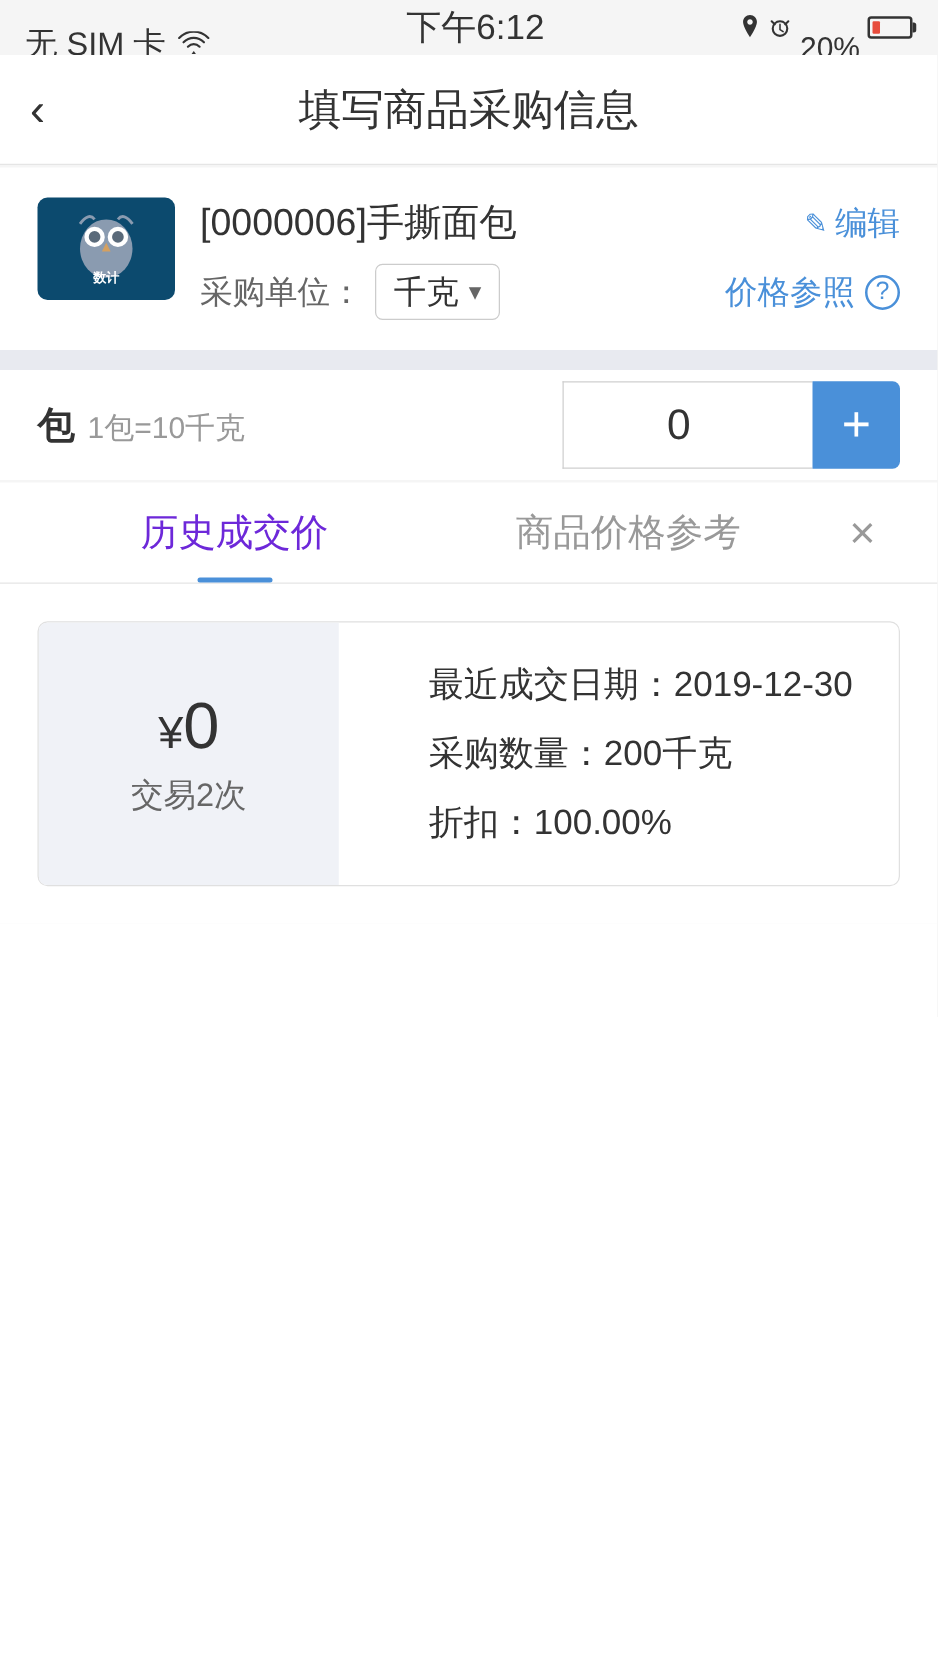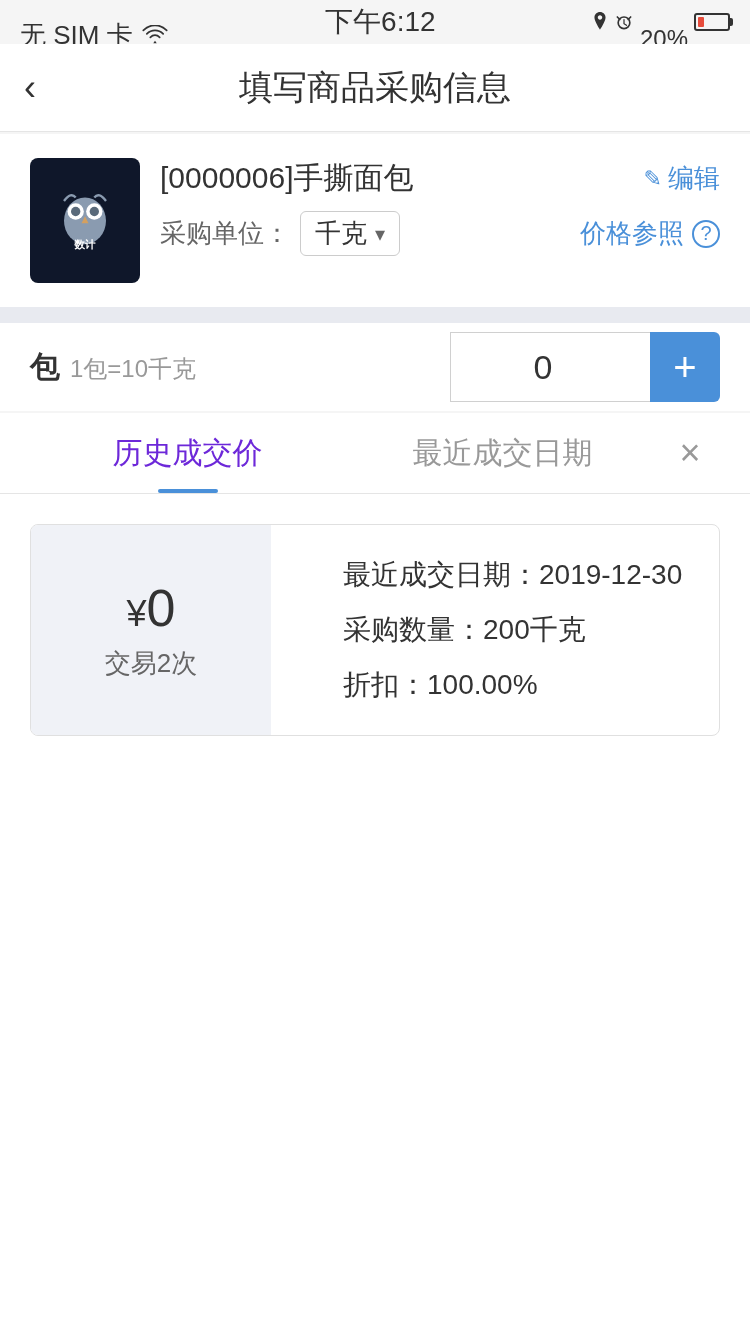--- a/index.html
+++ b/index.html
@@ -105,22 +105,22 @@
     .product-card {
       background: #ffffff;
       margin-top: 2px;
       padding: 24px 30px;
       display: flex;
       align-items: flex-start;
       gap: 20px;
     }
     .product-image {
       width: 110px;
-      height: 125px;
-      background: #0f172a;
+      height: 82px;
+      background: #0c4a6e;
       border-radius: 8px;
       display: flex;
       align-items: center;
       justify-content: center;
       flex-shrink: 0;
     }
     .owl-icon {
       font-size: 50px;
       color: #8a9bb0;
     }
@@ -447,21 +447,21 @@
     <button class="qty-plus">+</button>
   </div>
 </div>
 
 <div class="tabs-container">
   <div class="tabs-header">
     <div class="tab-item active">
       <span>历史成交价</span>
     </div>
     <div class="tab-item">
-      <span>最近成交日期</span>
+      <span>商品价格参考</span>
     </div>
     <div class="tab-close">×</div>
   </div>
 
   <div class="history-content">
     <div class="history-card">
       <div class="history-left">
         <div class="history-price">
           <span class="yen">¥</span><span>0</span>
         </div>

